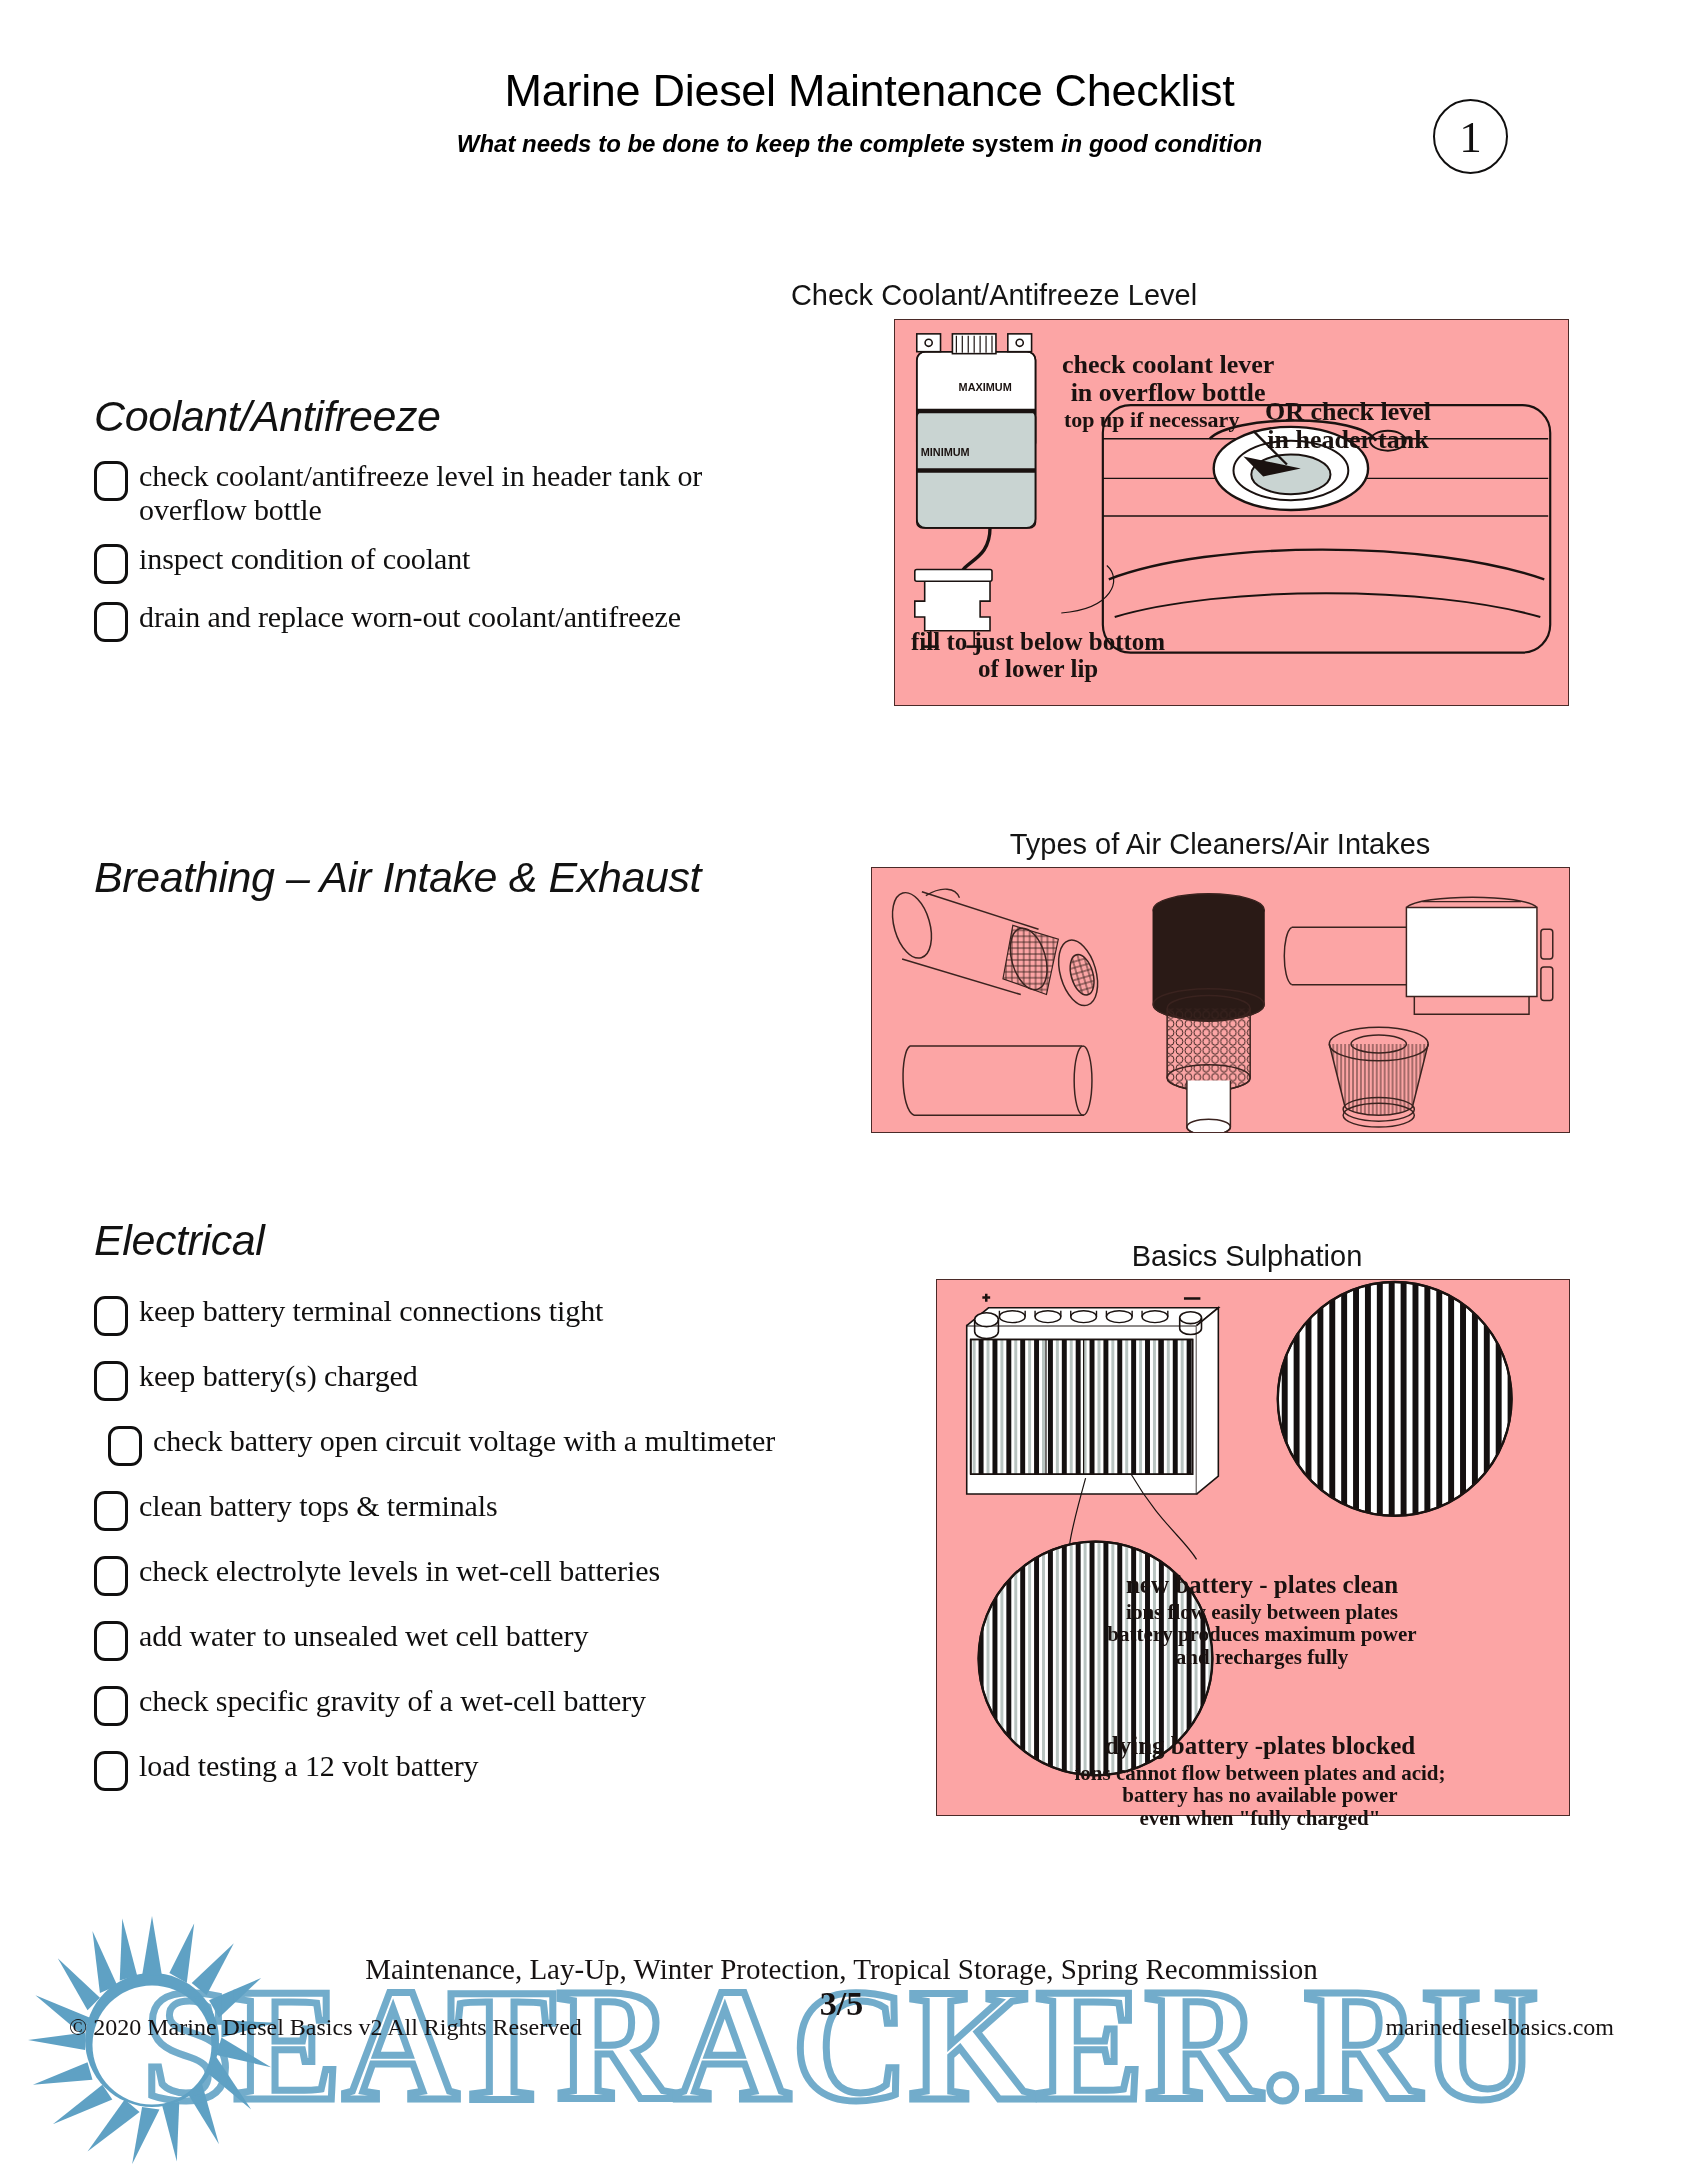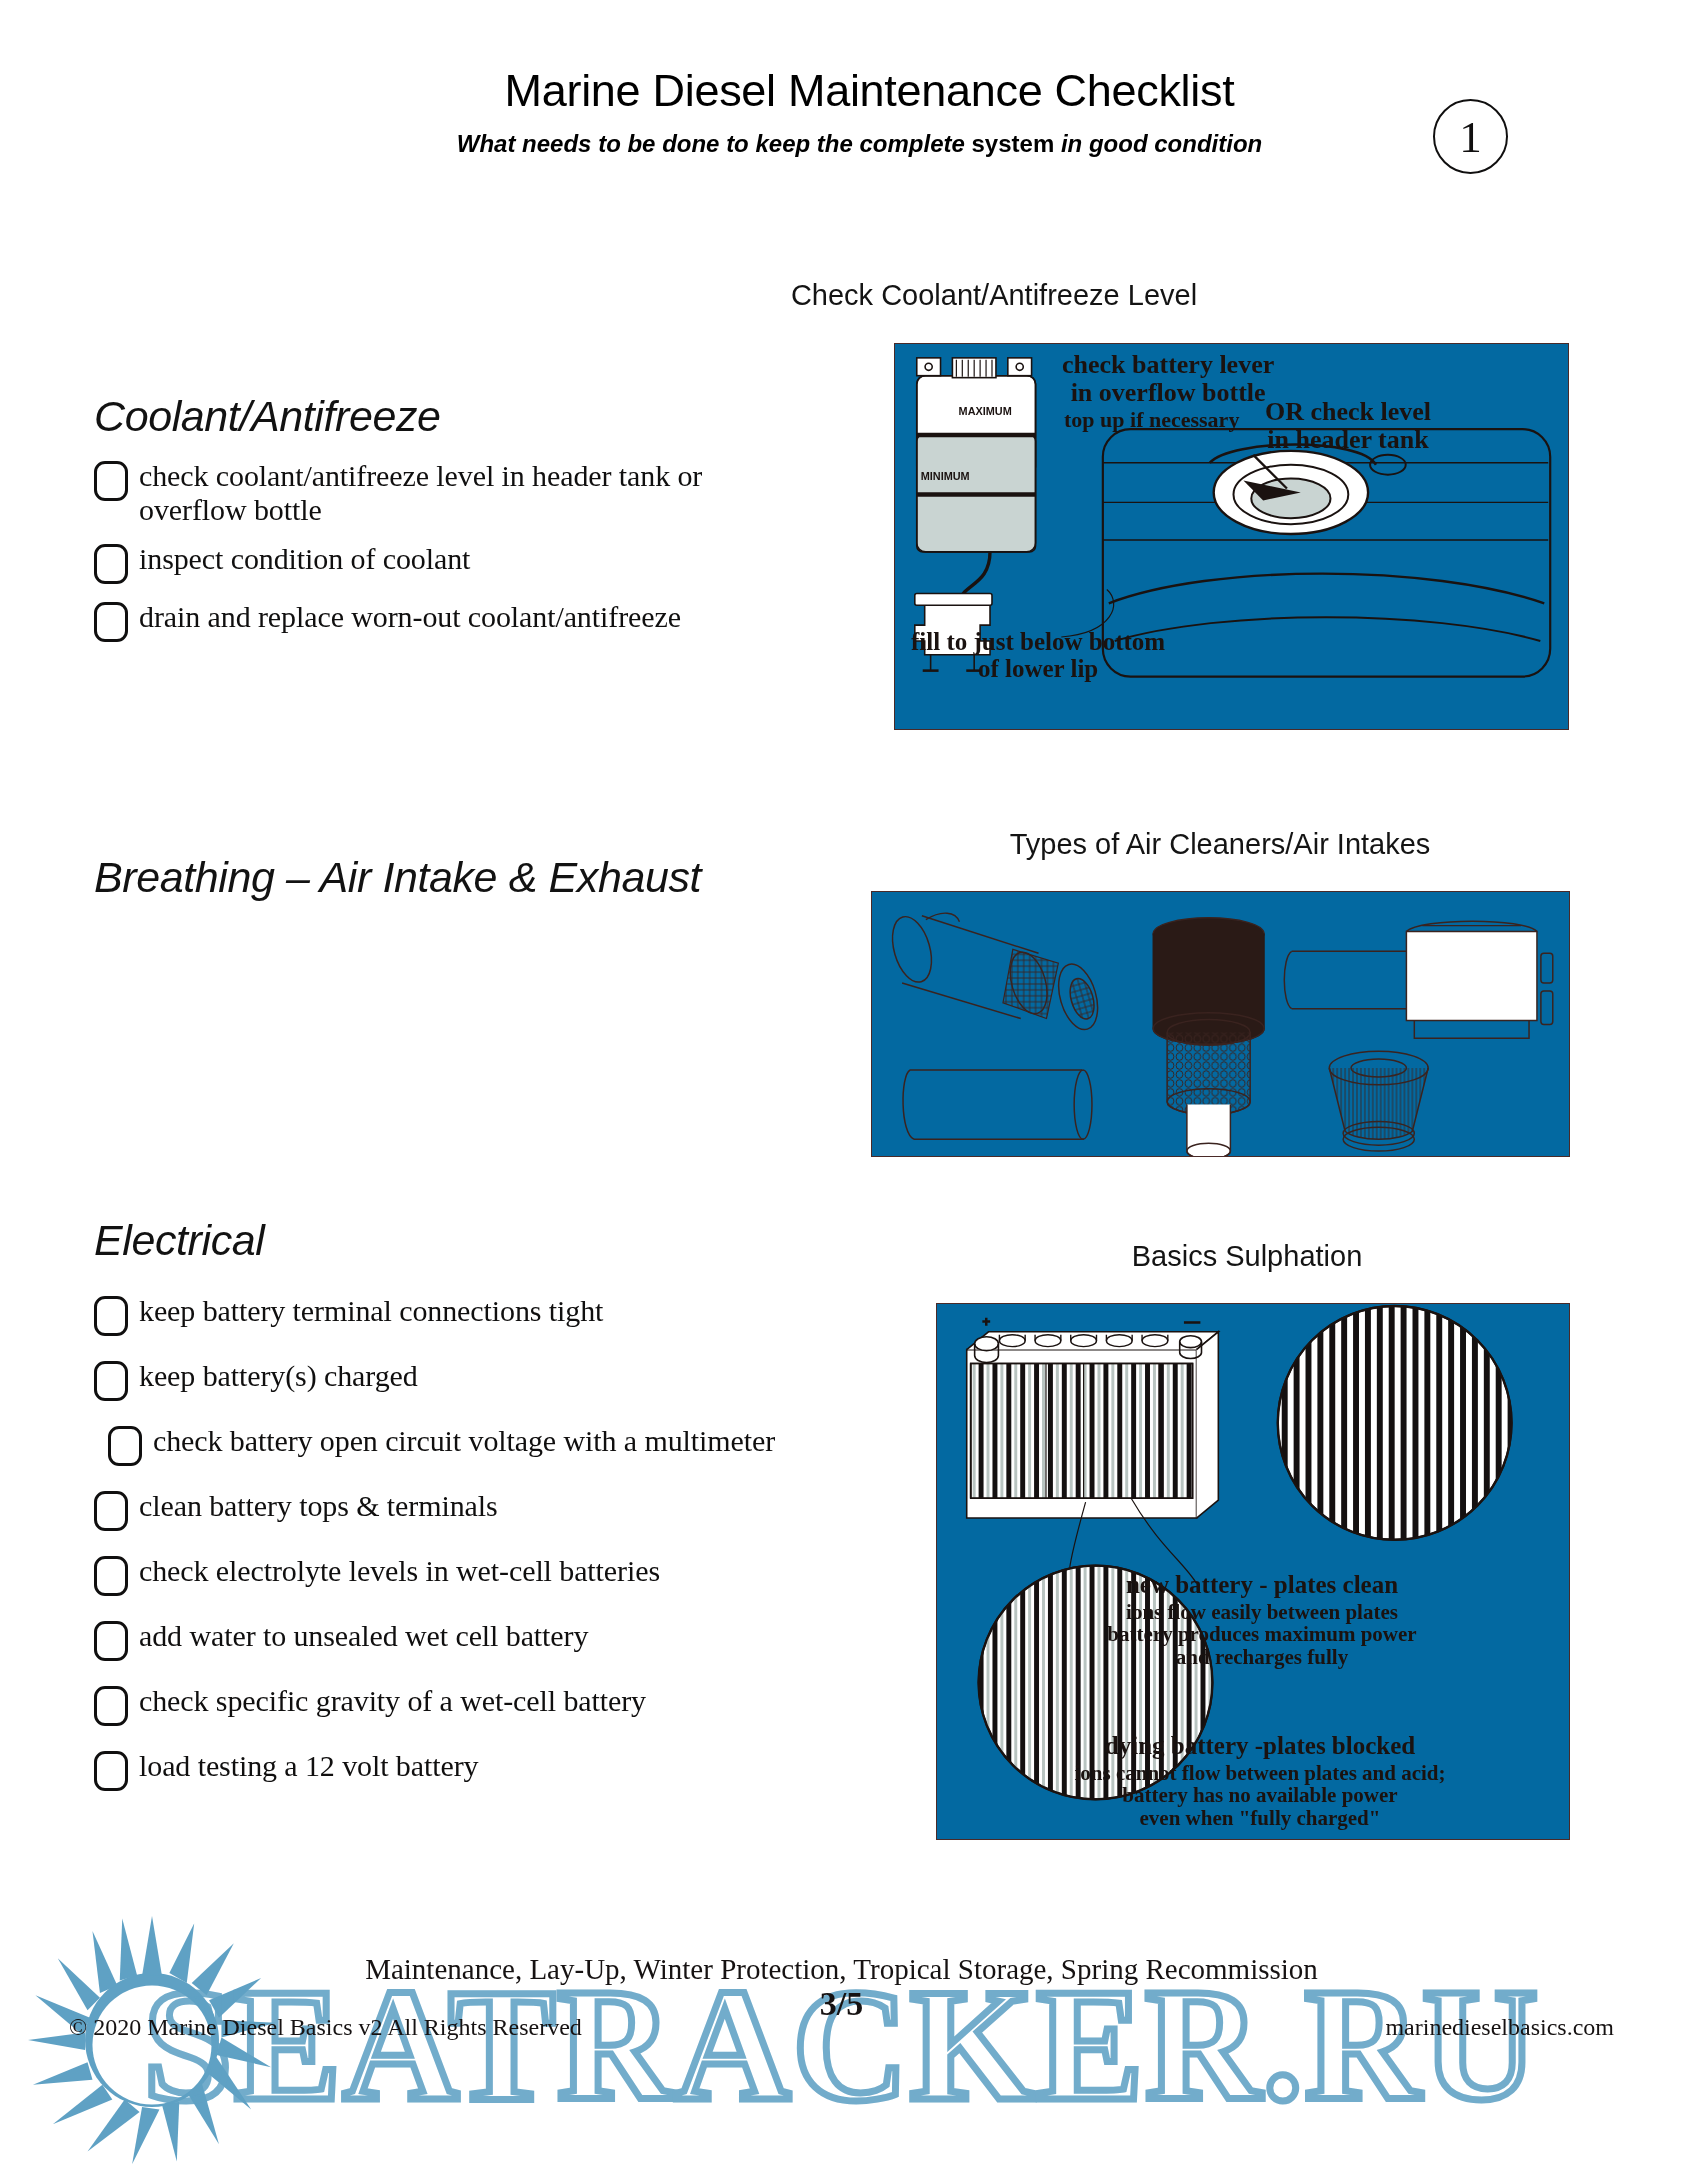--- a/index.html
+++ b/index.html
@@ -114,23 +114,22 @@
     position: absolute;
     font-family: "Liberation Sans", sans-serif;
     font-size: 29px;
     color: #141414;
     white-space: nowrap;
   }
   .figure-box {
     position: absolute;
     border: 1.6px solid #4a2a28;
     box-sizing: border-box;
-    background: #0369a1;
+    background: #fca5a5;
     overflow: hidden;
-    margin-top: 24px;
   }
   .fig-note {
     position: absolute;
     font-family: "Liberation Serif", serif;
     font-weight: bold;
     color: #1a1210;
     line-height: 1.06;
     white-space: pre-line;
   }
 
@@ -262,21 +261,21 @@
         <path d="M216 262 C 320 222, 540 222, 656 262" stroke-width="2.4"></path>
         <path d="M222 300 C 330 268, 540 268, 652 300" stroke-width="2"></path>
 
         <path d="M168 296 C 220 292, 230 262, 214 248" stroke-width="1.2"></path>
       </g>
       <text x="118" y="72" text-anchor="end" font-family="Liberation Sans, sans-serif" font-size="11" font-weight="bold" fill="#1a1210">MAXIMUM</text>
       <text x="26" y="137" font-family="Liberation Sans, sans-serif" font-size="11" font-weight="bold" fill="#1a1210">MINIMUM</text>
     </svg>
   </div>
 
-  <div class="fig-note" style="left:1062px; top:351px; font-size:26px; text-align:center;">check battery lever
+  <div class="fig-note" style="left:1062px; top:351px; font-size:26px; text-align:center;">check coolant lever
 in overflow bottle</div>
   <div class="fig-note" style="left:1064px; top:408px; font-size:22px; text-align:center;">top up if necessary</div>
   <div class="fig-note" style="left:1265px; top:398px; font-size:26px; text-align:center;">OR check level
 in header tank</div>
   <div class="fig-note" style="left:911px; top:629px; font-size:25px; text-align:center;">fill to just below bottom
 of lower lip</div>
 
   <div class="section-heading" style="left:94px; top:853px;">Breathing – Air Intake &amp; Exhaust</div>
 
 

